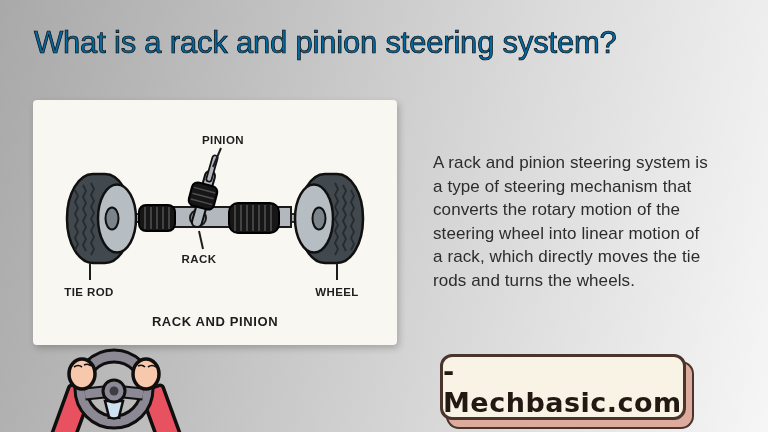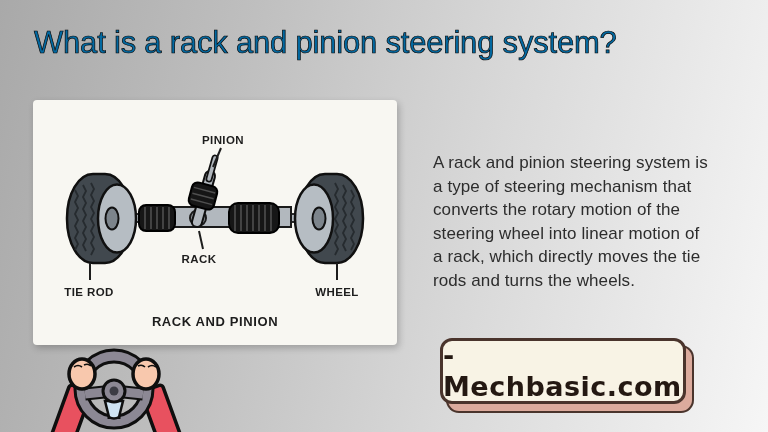--- a/index.html
+++ b/index.html
@@ -18,21 +18,21 @@
     background:#f8f7f2;border-radius:4px;
     box-shadow:2px 3px 7px rgba(0,0,0,0.22);
   }
   .diagram-panel svg{display:block;}
   .para{
     position:absolute;left:433px;top:123px;width:310px;
     font-size:17px;line-height:23.5px;color:#2d2d2d;
     white-space:pre-line;letter-spacing:0.1px;margin-top:28px;
   }
   .badge{
-    position:absolute;left:440px;top:338px;width:240px;height:60px;
+    position:absolute;left:440px;top:354px;width:240px;height:60px;
     background:#f8f3e5;border:3px solid #4a342c;border-radius:12px;
     box-shadow:7px 8px 0 -1px #dcab9d,7px 8px 0 1px #4a342c;
     display:flex;align-items:center;justify-content:center;
   }
   .badge span{
     font-family:"DejaVu Sans",sans-serif;font-size:27px;font-weight:bold;
     color:#241812;letter-spacing:0.5px;
   }
   .steer-icon{position:absolute;left:46px;top:347px;width:140px;height:85px;}
   .diag-label{font-family:"Liberation Sans",sans-serif;font-weight:bold;fill:#1d1d1d;}

